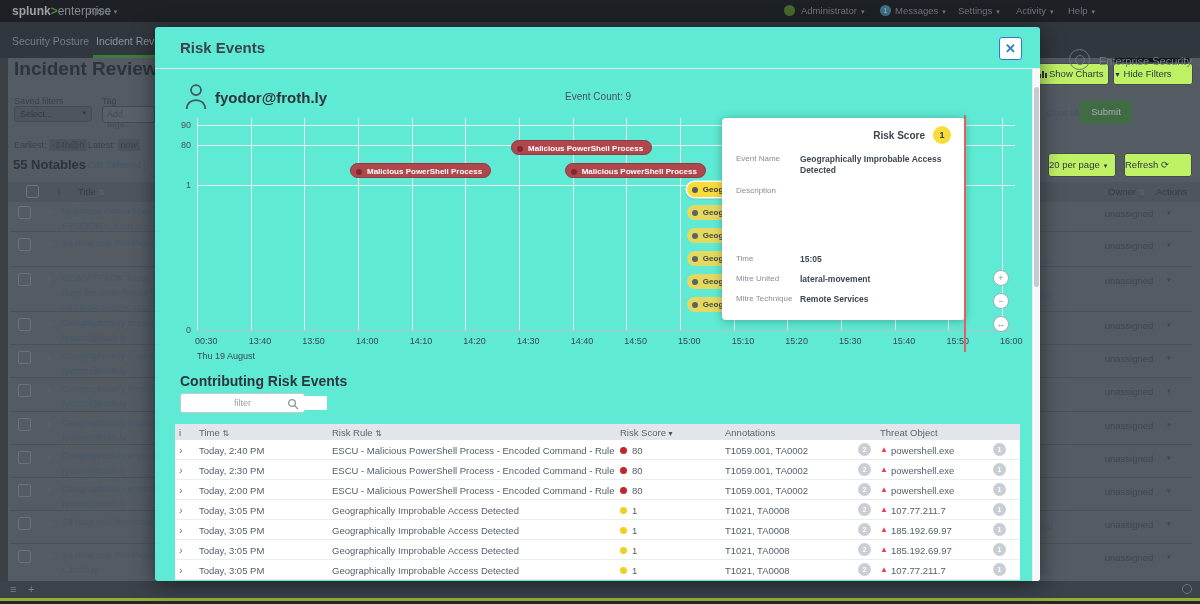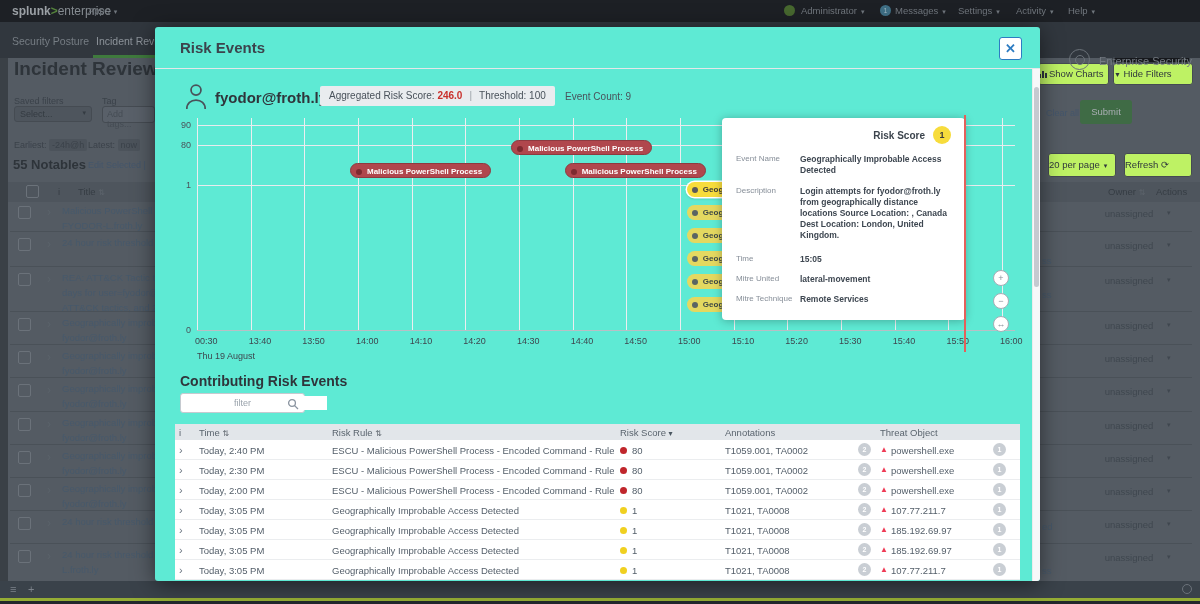--- a/index.html
+++ b/index.html
@@ -277,42 +277,38 @@
 <div class="abs modal">
   <div class="abs m-title">Risk Events</div>
   <div class="abs m-close">✕</div>
   <div class="abs m-divider"></div>
 
   <svg class="abs" style="left:28px;top:54px;" width="26" height="30" viewBox="0 0 24 26">
     <circle cx="12" cy="7.5" r="4.6" fill="none" stroke="#4a525a" stroke-width="1.6"></circle>
     <path d="M3.5 25c0-5.2 3.8-8.2 8.5-8.2s8.5 3 8.5 8.2" fill="none" stroke="#4a525a" stroke-width="1.6"></path>
   </svg>
   <div class="abs m-user">fyodor@froth.ly</div>
-  <div class="abs agg-pill nw">
-    <span>Aggregated Risk Score:</span> <span class="agg-val">246.0</span><span class="agg-pipe">|</span><span>Threshold:</span> <span>100</span>
-  </div>
   <div class="abs m-count"><span>Event Count:</span> <span>9</span></div>
 
   <div class="abs chart" id="chart">
     <div class="abs datelab">Thu 19 August</div>
     <div class="abs zoombtn" style="top:155px;">+</div>
     <div class="abs zoombtn" style="top:178px;">−</div>
     <div class="abs zoombtn" style="top:201px;">↔</div>
 
     <div class="abs tooltip" style="top:3px;">
       <div class="tt-title">Risk Score</div>
       <div class="tt-badge">1</div>
       <div id="ttfields">
           <div class="tt-row" style="top: 36px; height: 28px;">
             <div class="tt-lab">Event Name</div>
             <div class="tt-val">Geographically Improbable Access Detected</div>
           </div>
           <div class="tt-row" style="top: 68px; height: 62px;">
             <div class="tt-lab">Description</div>
-            <div class="tt-val">Login attempts for fyodor@froth.ly from geographically distance locations Source Location: , Canada Dest Location: London, United Kingdom.</div>
           </div>
           <div class="tt-row" style="top: 136px; height: 16px;">
             <div class="tt-lab">Time</div>
             <div class="tt-val">15:05</div>
           </div>
           <div class="tt-row" style="top: 156px; height: 16px;">
             <div class="tt-lab">Mitre United</div>
             <div class="tt-val">lateral-movement</div>
           </div>
           <div class="tt-row" style="top: 176px; height: 16px;">

